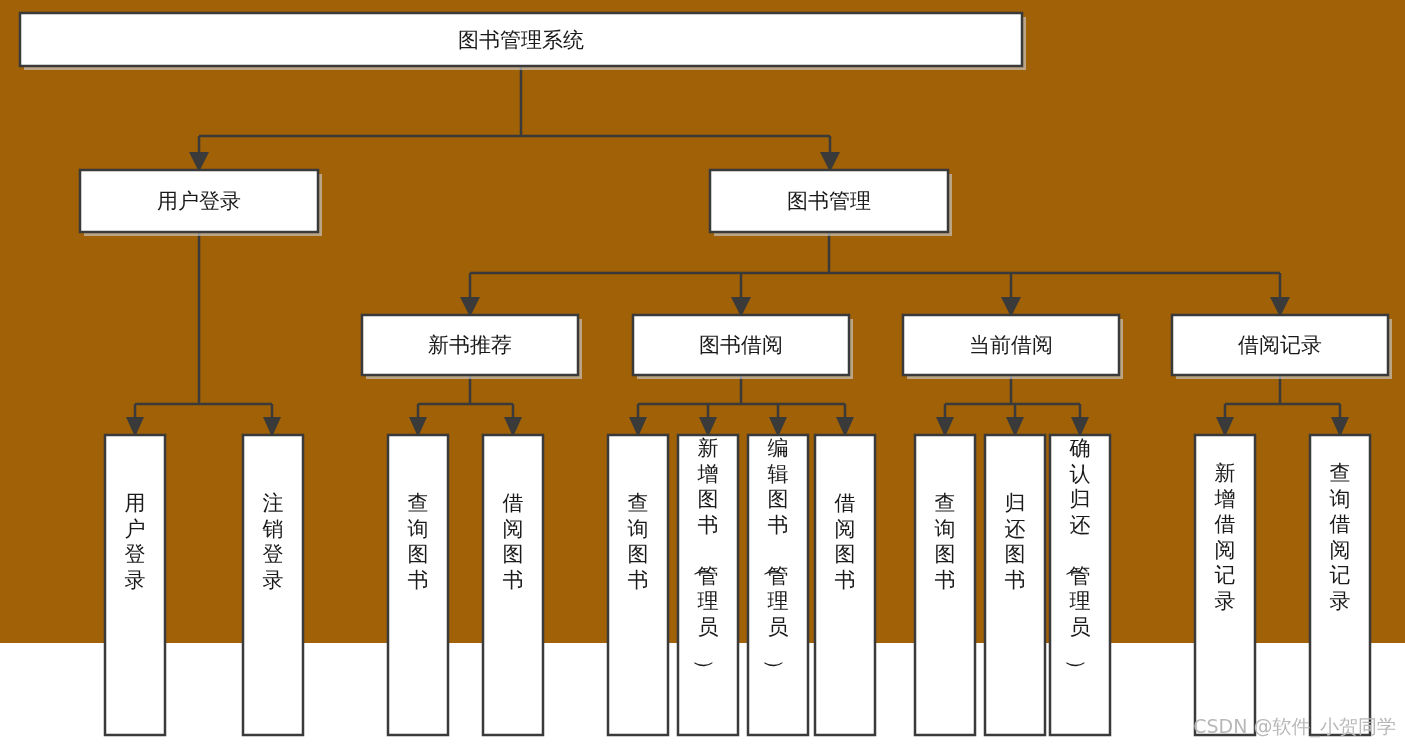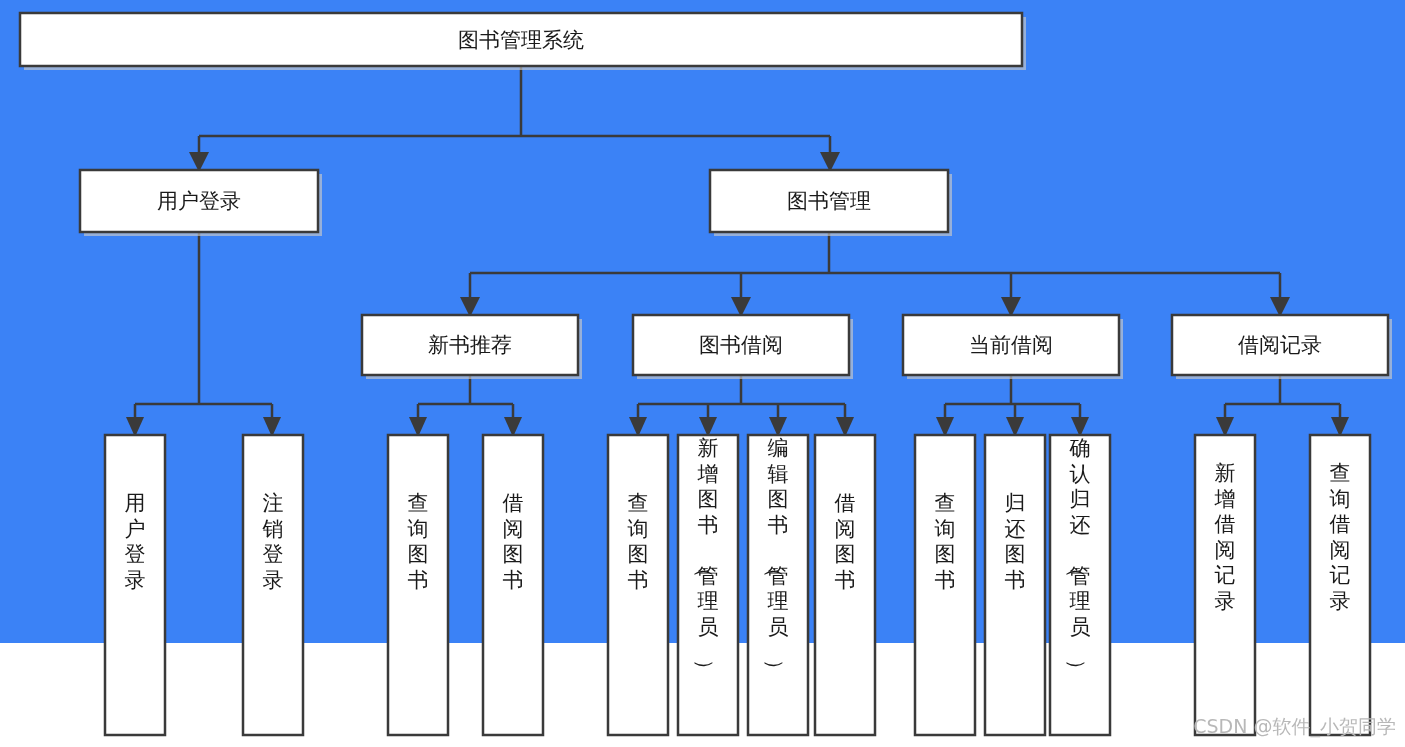--- a/index.html
+++ b/index.html
@@ -10,21 +10,21 @@
   body {
     width: 1405px;
     height: 747px;
     font-family: "DejaVu Sans", "Liberation Sans", sans-serif;
     overflow: hidden;
   }
   #diagram-root {
     position: relative;
     width: 1405px;
     height: 643px;
-    background: #3b82f6;
+    background: #a16207;
   }
   svg.diagram-canvas {
     position: absolute;
     left: 0;
     top: 0;
     width: 1405px;
     height: 747px;
     display: block;
   }
   .node-box {

